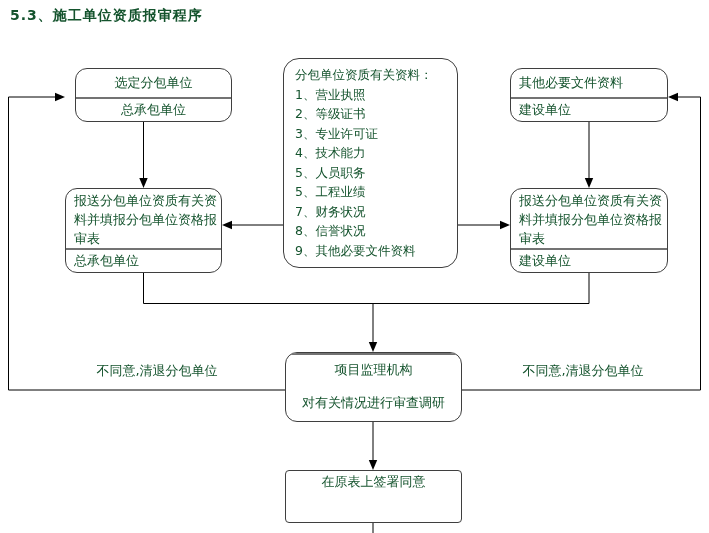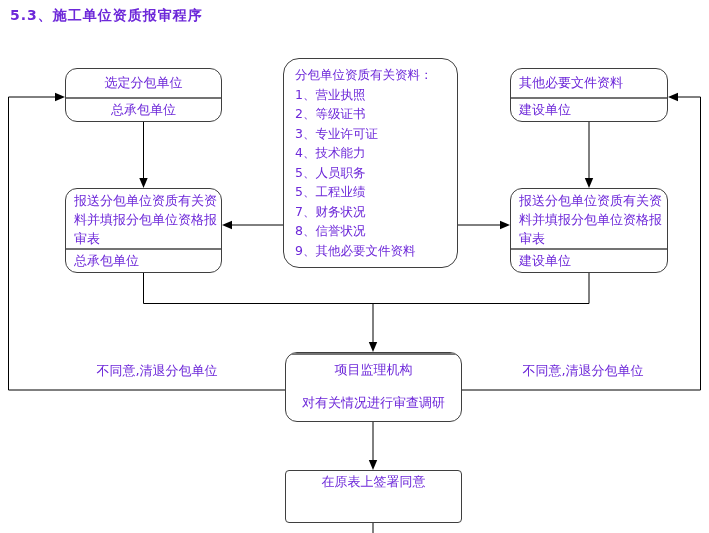--- a/index.html
+++ b/index.html
@@ -2,21 +2,21 @@
 <html><head>
 <meta charset="utf-8">
 <style>
   * { margin:0; padding:0; box-sizing:border-box; }
   html,body { background:#ffffff; }
   .canvas{
     position:relative;
     width:709px; height:533px;
     background:#ffffff;
     font-family:"DejaVu Sans", sans-serif;
-    color:#6d28d9;
+    color:#14532d;
     overflow:hidden;
   }
   .title{
     position:absolute; left:10px; top:7px;
     font-size:14px; letter-spacing:1px; font-weight:600;
   }
   .connectors{ position:absolute; left:0; top:0; }
   .box{
     position:absolute;
     border:1px solid #3f3f3f;
@@ -24,21 +24,21 @@
     background:#fff;
     display:flex; flex-direction:column;
     overflow:hidden;
   }
   .row{ display:flex; align-items:center; font-size:13px; }
   .row.center{ justify-content:center; text-align:center; }
   .row.left{ padding-left:8px; padding-right:4px; text-align:left; }
   .row.r2{ border-top:2px solid #737373; }
   .wrap{ line-height:19px; align-items:flex-start; padding-top:2px; }
 
-  #box-tl{ left:65px; top:68px; width:157px; height:54px; }
+  #box-tl{ left:75px; top:68px; width:157px; height:54px; }
   #box-tl .r1{ height:28px; } #box-tl .r2{ flex:1; }
 
   #box-tr{ left:510px; top:68px; width:158px; height:54px; }
   #box-tr .r1{ height:28px; } #box-tr .r2{ flex:1; }
 
   #box-center{ left:283px; top:58px; width:175px; height:210px; padding:6px 8px 0 11px; }
   #box-center .list-title{ font-size:12.5px; line-height:19.5px; }
   #box-center .list-item{ font-size:12.5px; line-height:19.5px; }
 
   #box-ml{ left:65px; top:188px; width:157px; height:85px; }

